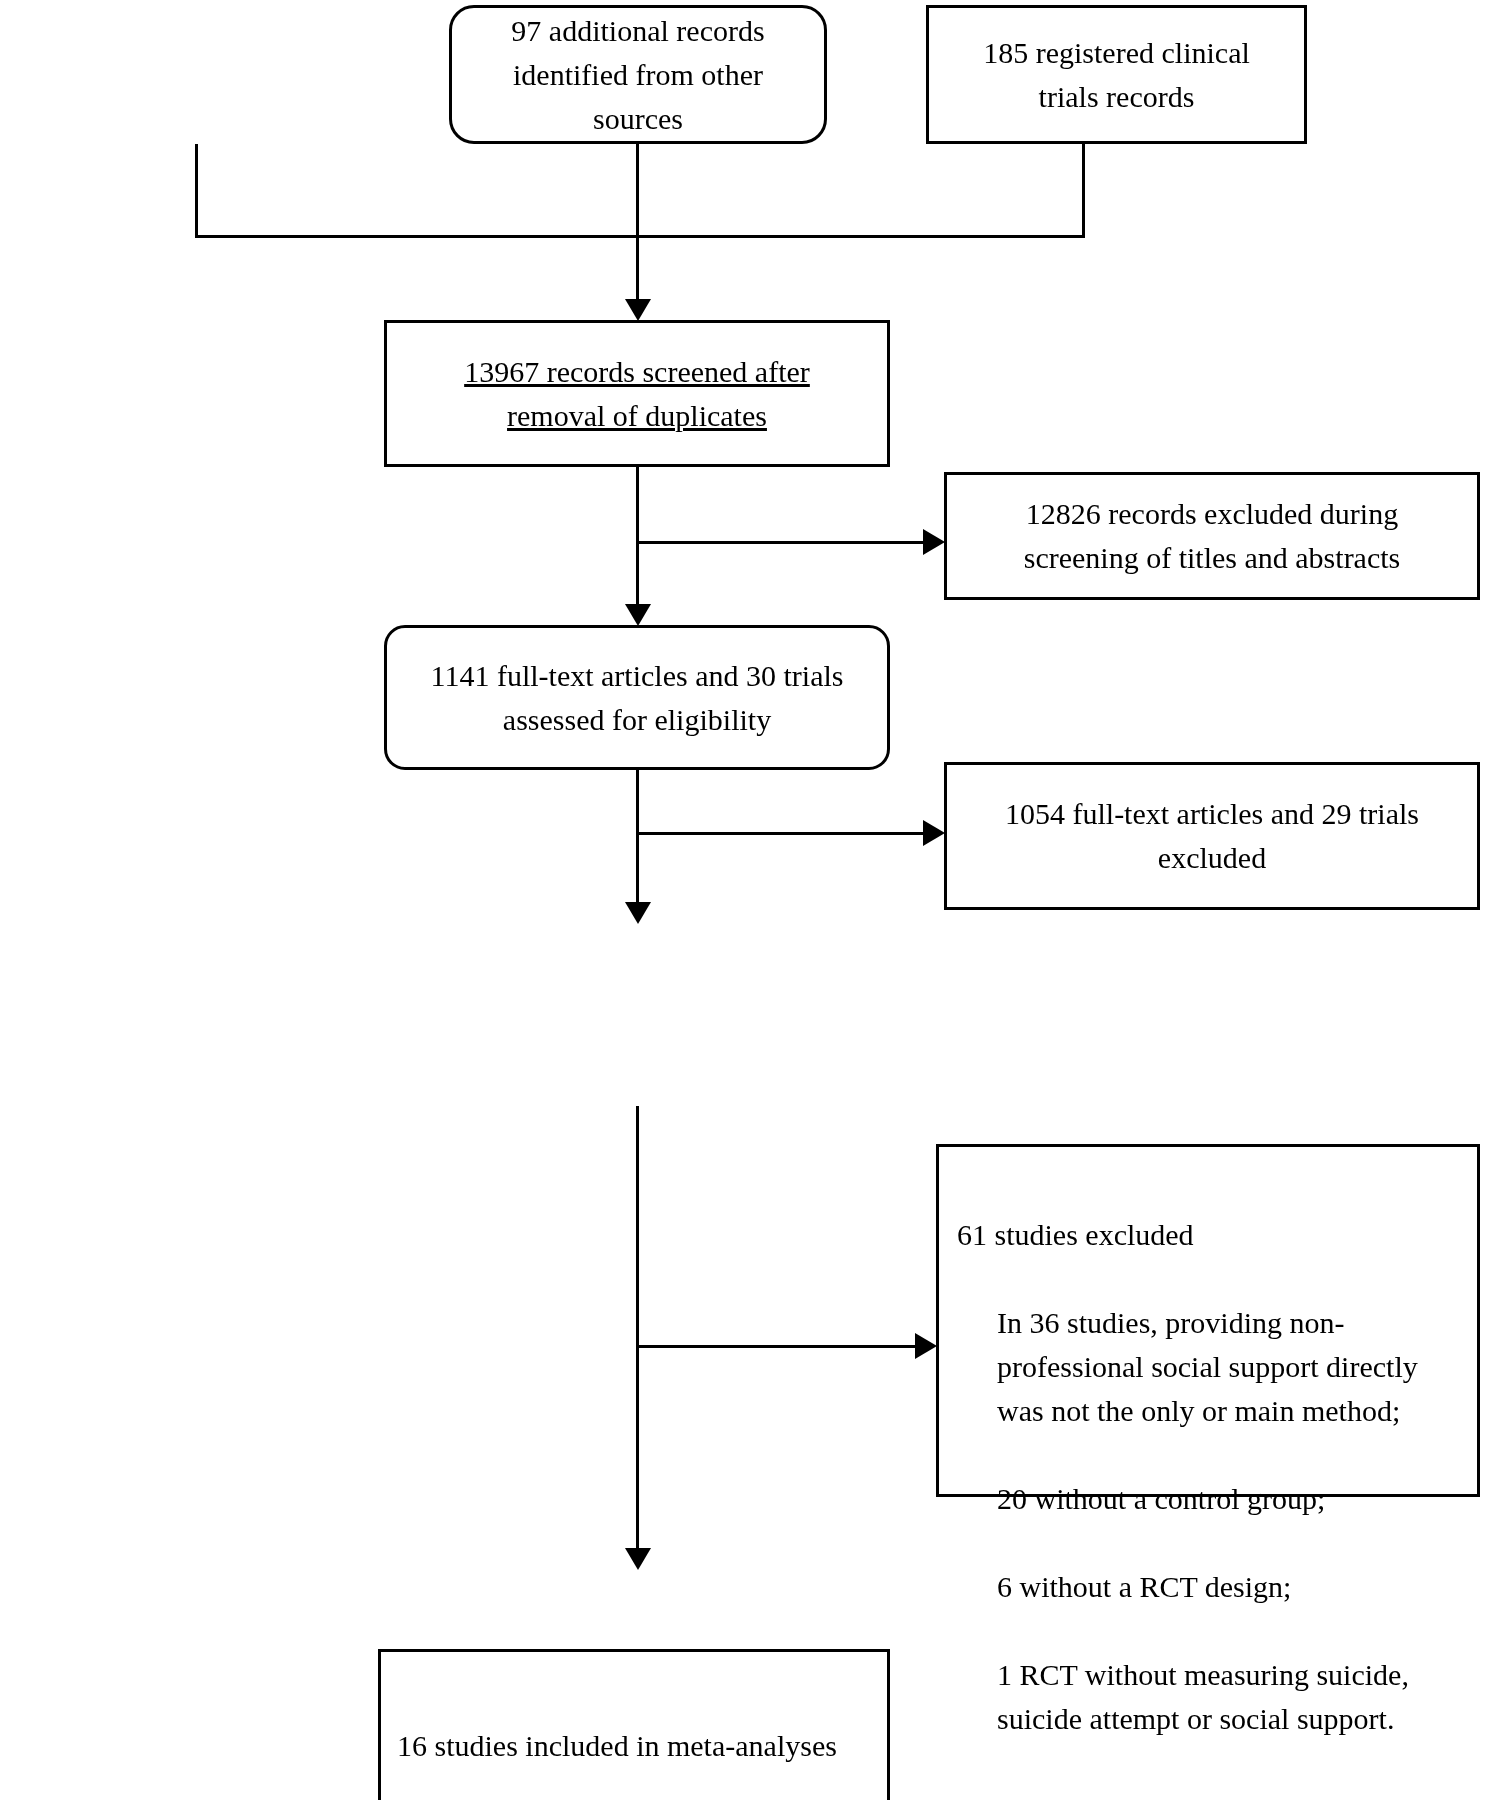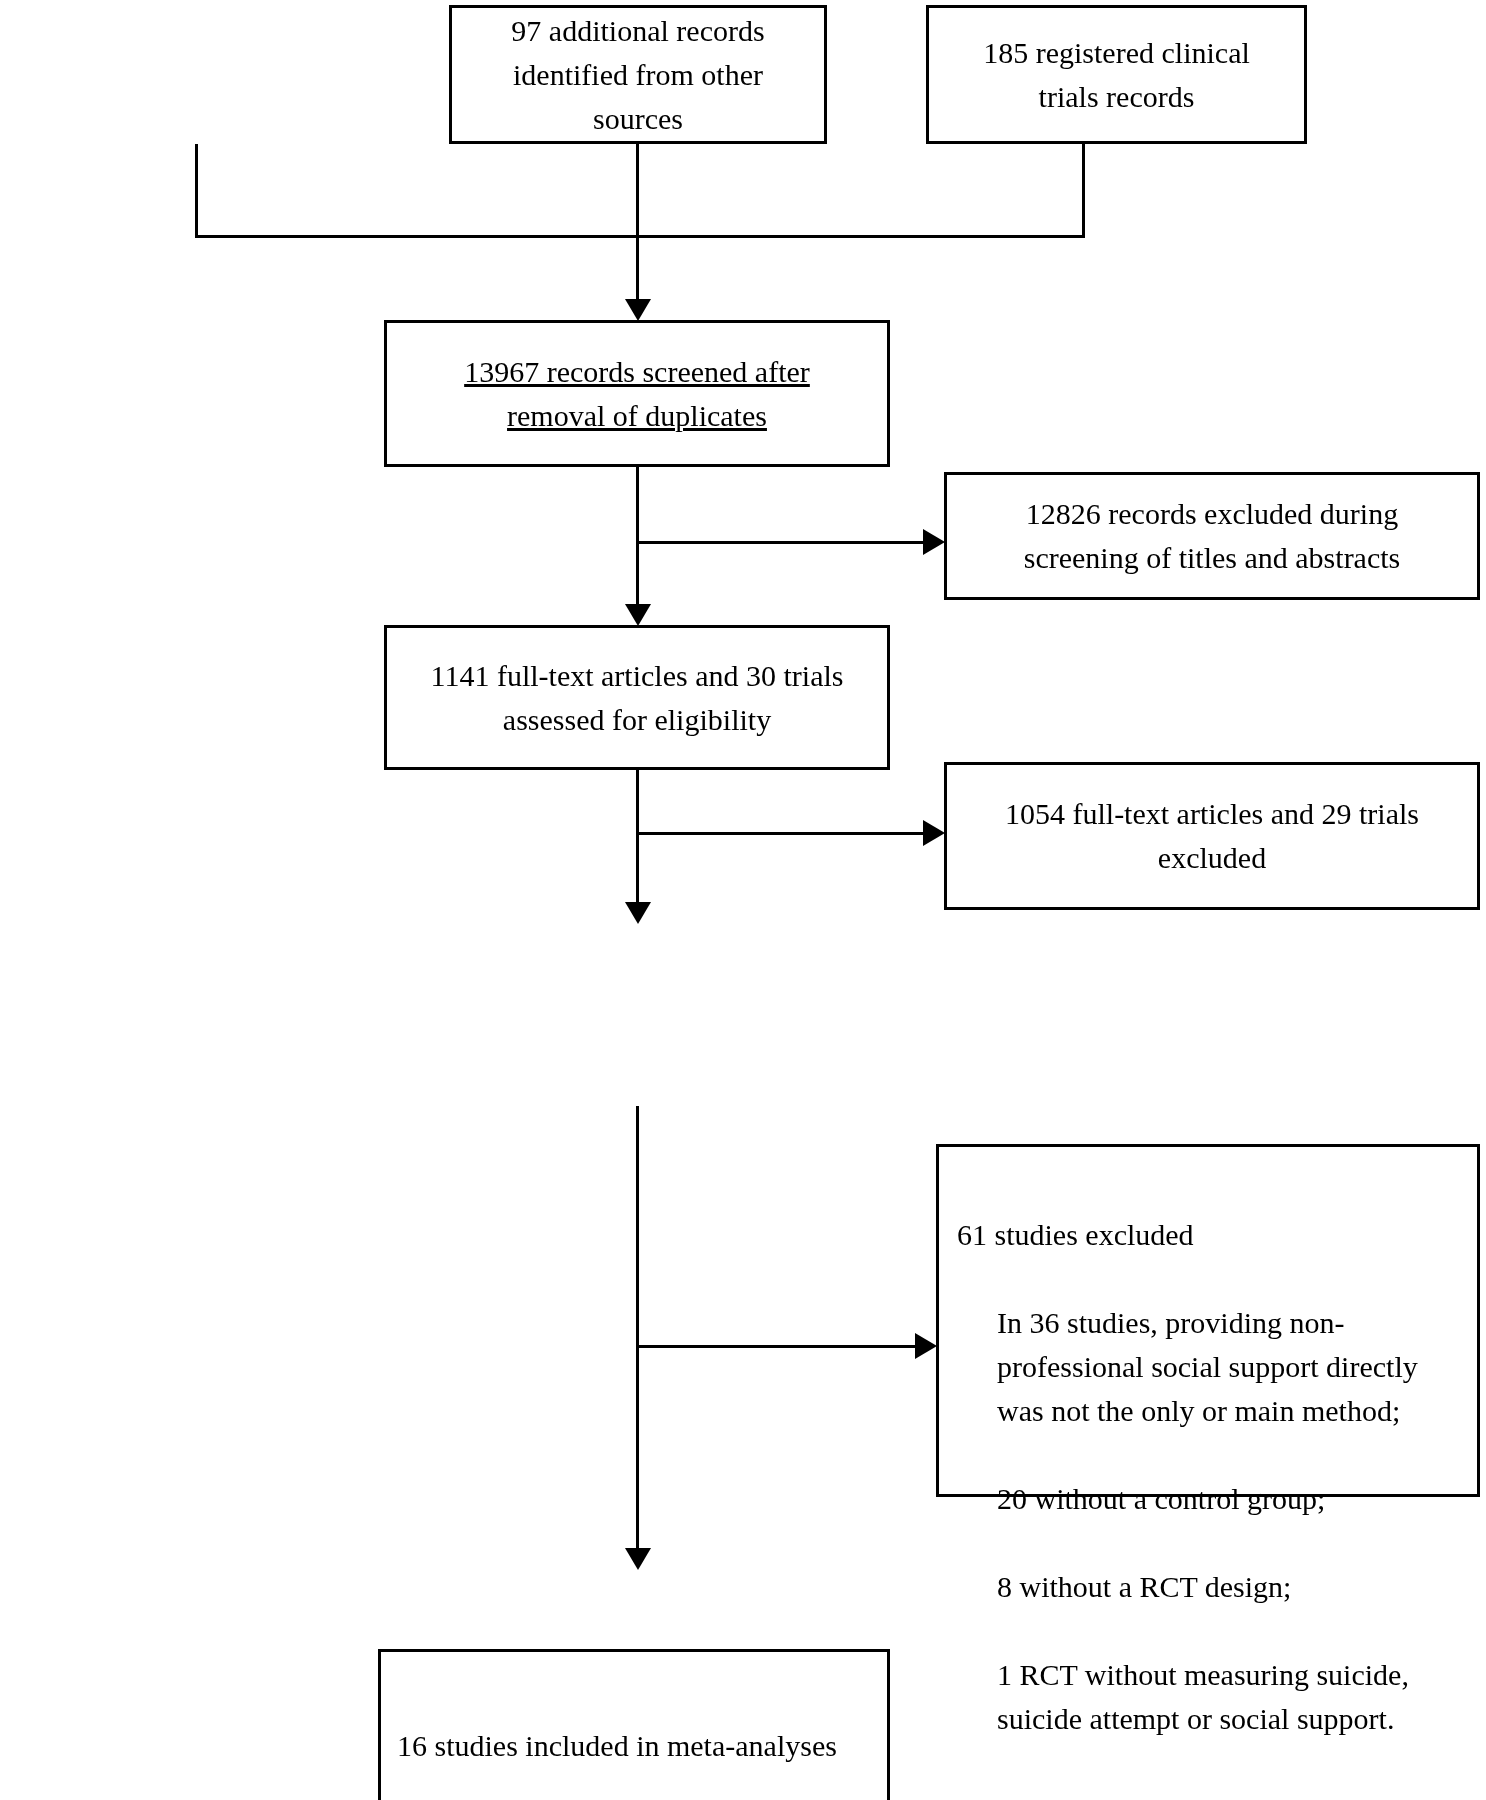--- a/index.html
+++ b/index.html
@@ -43,21 +43,21 @@
     border-left: 22px solid #000000;
   }
   .indent { margin-left: 40px; }
 </style>
 </head>
 <body>
 
 <div id="canvas">
 
 
-  <div class="box center" style="left:449px; top:5px; width:378px; height:139px;">97 additional records
+  <div class="box center" style="left:449px; top:5px; width:378px; height:139px;border-radius:25px;">97 additional records
 identified from other
 sources</div>
 
   <div class="box center" style="left:926px; top:5px; width:381px; height:139px;">185 registered clinical
 trials records</div>
 
   <div class="line" style="left:195px; top:144px; width:3px; height:94px;"></div>
   <div class="line" style="left:1082px; top:144px; width:3px; height:94px;"></div>
   <div class="line" style="left:195px; top:235px; width:890px; height:3px;"></div>
   <div class="line" style="left:636px; top:144px; width:3px; height:158px;"></div>
@@ -67,21 +67,21 @@
 removal of duplicates</div>
 
   <div class="line" style="left:636px; top:467px; width:3px; height:140px;"></div>
   <div class="arrow-down" style="left:625px; top:604px;"></div>
   <div class="line" style="left:636px; top:541px; width:290px; height:3px;"></div>
   <div class="arrow-right" style="left:923px; top:529px;"></div>
 
   <div class="box center" style="left:944px; top:472px; width:536px; height:128px;text-align:center;">12826 records excluded during
 screening of titles and abstracts</div>
 
-  <div class="box center" style="left:384px; top:625px; width:506px; height:145px;">1141 full-text articles and 30 trials
+  <div class="box center" style="left:384px; top:625px; width:506px; height:145px;border-radius:21px;">1141 full-text articles and 30 trials
 assessed for eligibility</div>
 
   <div class="line" style="left:636px; top:770px; width:3px; height:135px;"></div>
   <div class="arrow-down" style="left:625px; top:902px;"></div>
   <div class="line" style="left:636px; top:832px; width:290px; height:3px;"></div>
   <div class="arrow-right" style="left:923px; top:820px;"></div>
 
   <div class="box center" style="left:944px; top:762px; width:536px; height:148px;">1054 full-text articles and 29 trials
 excluded</div>
 
@@ -90,21 +90,21 @@
   <div class="arrow-down" style="left:625px; top:1548px;"></div>
   <div class="line" style="left:636px; top:1345px; width:282px; height:3px;"></div>
   <div class="arrow-right" style="left:915px; top:1333px;"></div>
 
   <div class="box leftalign" style="left:936px; top:1144px; width:544px; height:353px; padding:22px 24px 0 18px;">
     <div>61 studies excluded</div>
     <div class="indent">In 36 studies, providing non-
 professional social support directly
 was not the only or main method;</div>
     <div class="indent">20 without a control group;</div>
-    <div class="indent">8 without a RCT design;</div>
+    <div class="indent">6 without a RCT design;</div>
     <div class="indent">1 RCT without measuring suicide,
 suicide attempt or social support.</div>
   </div>
 
   <div class="box leftalign" style="left:378px; top:1649px; width:512px; height:226px; padding:28px 6px 0 16px;">
     <div>16 studies included in meta-analyses</div>
     <div class="indent">14 for suicide attempts</div>
     
     
   </div>

